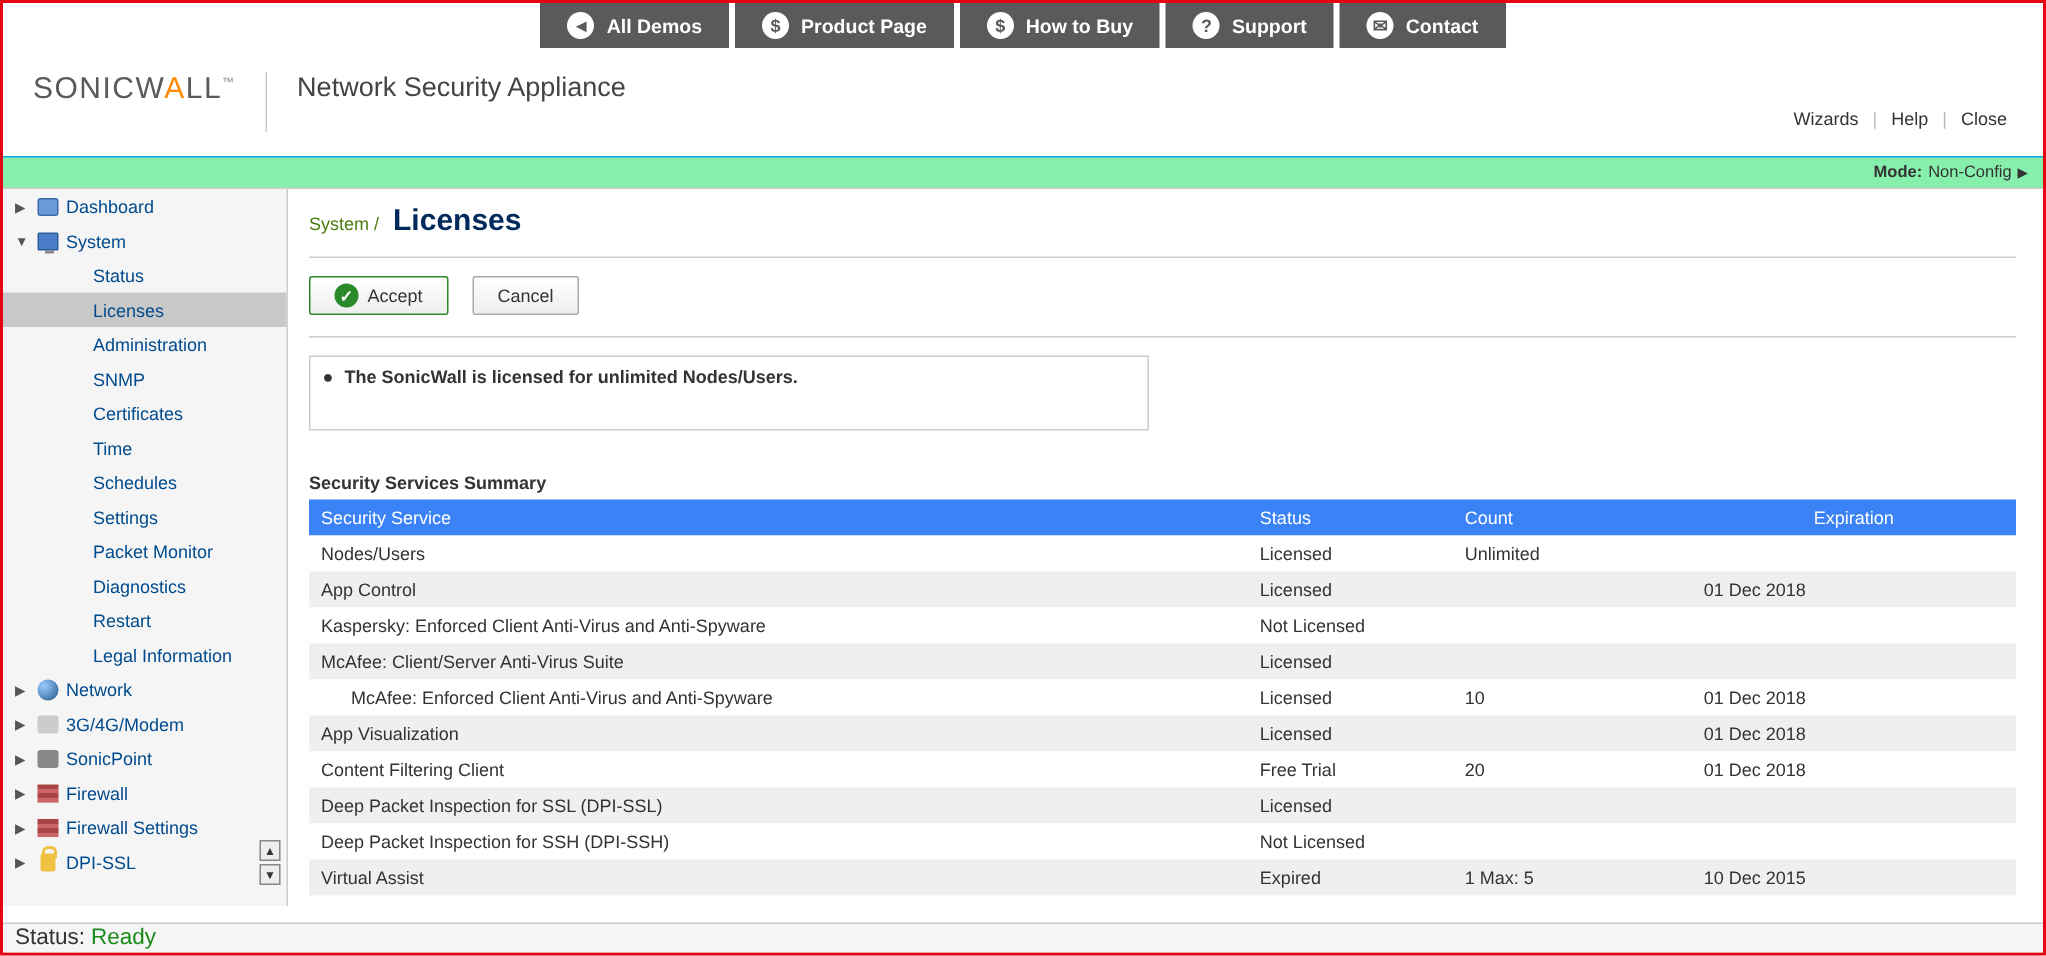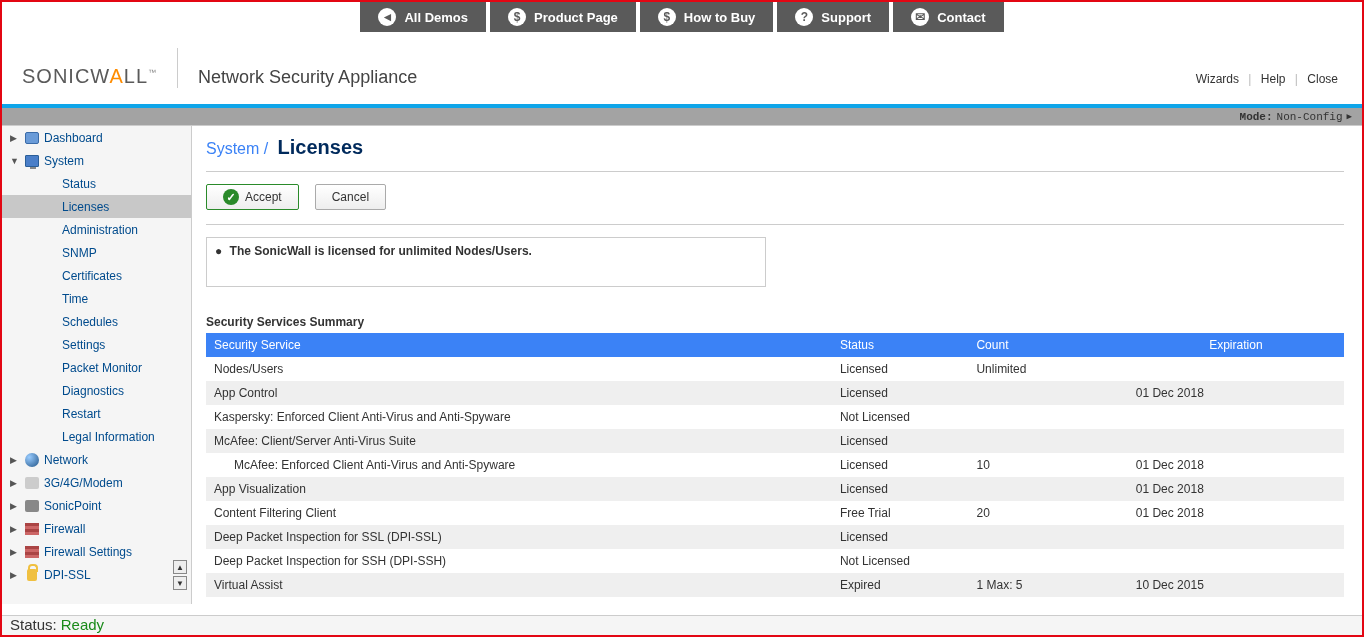--- a/index.html
+++ b/index.html
@@ -6,31 +6,31 @@
   body { font-family: Arial, Helvetica, sans-serif; font-size: 12px; color: #333; background: #fff; width: 1364px; height: 637px; overflow: hidden; border: 2px solid #e30613; position: relative; }
   
   
   .topnav { background: #fff; height: 30px; display: flex; justify-content: center; }
   .topnav-inner { display: flex; gap: 4px; }
   .topnav-btn { background: #5a5a5a; color: #fff; font-weight: bold; display: flex; align-items: center; gap: 8px; padding: 0 18px; height: 30px; font-size: 13px; cursor: pointer; }
   .topnav-btn .circ { width: 18px; height: 18px; border-radius: 50%; background: #fff; display: flex; align-items: center; justify-content: center; color: #5a5a5a; font-weight: bold; font-size: 12px; }
   
   
   .header { height: 72px; display: flex; align-items: center; padding: 0 20px; position: relative; }
-  .brand { display: flex; align-items: flex-end; gap: 20px; }
+  .brand { display: flex; align-items: flex-start; gap: 20px; }
   .brand-logo { font-family: "Arial Narrow", Arial, sans-serif; font-size: 20px; letter-spacing: 1px; color: #5a5a5a; }
   .brand-logo .a { color: #ff8c00; }
   .brand-sep { width: 1px; height: 40px; background: #ccc; }
   .brand-title { font-size: 18px; color: #444; }
   .header-links { position: absolute; right: 24px; top: 40px; font-size: 12px; color: #333; }
   .header-links span { cursor: pointer; }
   .header-links .sep { color: #bbb; margin: 0 6px; }
   
   
-  .modebar { height: 22px; background: #a3a3a3; border-top: 4px solid #0ea5e9; border-bottom: 1px solid #ccc; display: flex; justify-content: flex-end; align-items: center; padding: 0 10px; font-size: 11px; color: #333; font-family: Liberation Mono, monospace; }
+  .modebar { height: 22px; background: #86efac; border-top: 1px solid #0ea5e9; border-bottom: 1px solid #ccc; display: flex; justify-content: flex-end; align-items: center; padding: 0 10px; font-size: 11px; color: #333; }
   .modebar b { margin-right: 4px; }
   .modebar .tri { margin-left: 4px; font-size: 9px; }
   
   
   .main { display: flex; height: 478px; }
   
   
   .sidebar { width: 190px; background: #f5f5f5; border-right: 1px solid #ccc; overflow: hidden; position: relative; }
   .sb-item { display: flex; align-items: center; height: 23px; padding-left: 8px; gap: 4px; cursor: pointer; color: #004b8d; font-size: 12px; }
   .sb-item.level0 { font-weight: normal; }
@@ -48,21 +48,21 @@
   .ico-globe { width: 14px; height: 14px; border-radius: 50%; background: radial-gradient(circle at 30% 30%, #9cf, #258); }
   .ico-wave { width: 14px; height: 12px; background: #ccc; border-radius: 2px; }
   .ico-ap  { width: 14px; height: 12px; background: #888; border-radius: 2px; }
   .ico-brick{ width: 14px; height: 12px; background: repeating-linear-gradient(0deg,#c66,#c66 3px,#a44 3px,#a44 6px); }
   .ico-lock{ width: 10px; height: 12px; background: #f0c040; border-radius: 2px; position:relative; margin: 0 2px;}
   .ico-lock::before{content:'';position:absolute;top:-5px;left:1px;width:6px;height:6px;border:2px solid #f0c040;border-bottom:none;border-radius:4px 4px 0 0;}
   
   
   .content { flex: 1; overflow-y: auto; padding: 0 18px 10px 14px; position: relative; }
   .crumb { padding: 10px 0 8px 0; }
-  .crumb-path { color: #3b82f6; font-size: 16px; }
+  .crumb-path { color: #4d7c0f; font-size: 12px; }
   .crumb-title { color: #002a5c; font-size: 20px; font-weight: bold; margin-left: 6px; }
   .hr { border-top: 1px solid #ccc; margin: 4px 0 12px 0; }
   
   .btnrow { display: flex; gap: 16px; margin-bottom: 14px; }
   .btn { border: 1px solid #aaa; background: linear-gradient(#fff,#eee); height: 26px; padding: 0 16px; display: flex; align-items: center; gap: 6px; font-size: 12px; cursor: pointer; border-radius: 2px; }
   .btn.primary { border-color: #2a8a2a; }
   .btn .chk { width: 16px; height: 16px; border-radius: 50%; background: #2a8a2a; color: #fff; display:flex; align-items:center; justify-content:center; font-size:11px; font-weight:bold; }
   
   
   .node-box { width: 560px; border: 1px solid #ccc; margin-bottom: 28px; }

